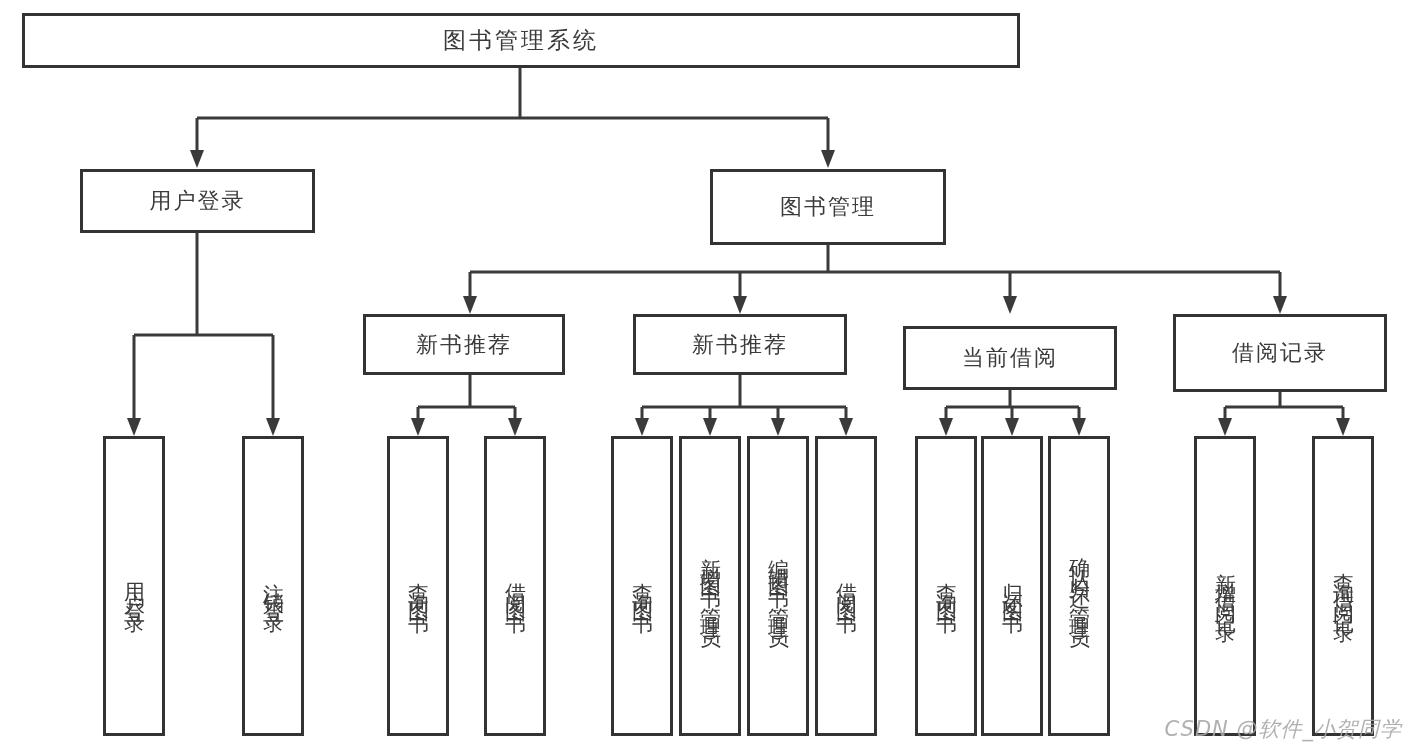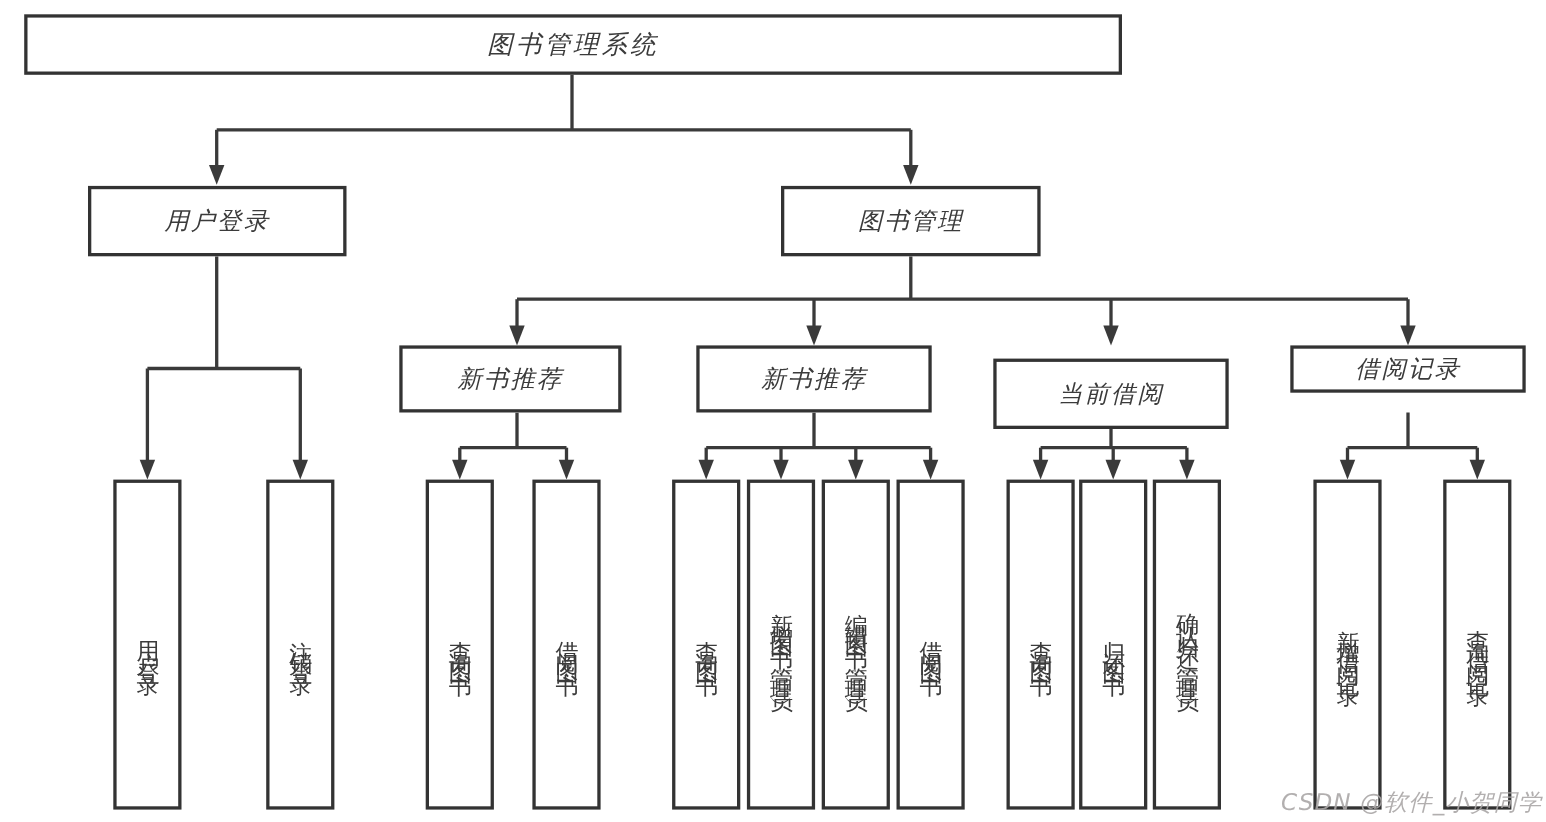--- a/index.html
+++ b/index.html
@@ -13,38 +13,38 @@
   #connector-layer{position:absolute;left:0;top:0;z-index:1;}
   .box{
     position:absolute;
     box-sizing:border-box;
     background:#ffffff;
     border:3px solid #333333;
     color:#3b3b3b;
     display:flex;align-items:center;justify-content:center;
     z-index:2;
   }
-  .h-label{font-size:22px;letter-spacing:2px;white-space:nowrap;font-style:italic;}
+  .h-label{font-size:22px;letter-spacing:2px;white-space:nowrap;}
   .root-label{font-size:23px;letter-spacing:3px;}
   .leaf .v-label{
     writing-mode:vertical-rl;
     text-orientation:mixed;
     font-size:21px;
     letter-spacing:10px;
     line-height:1;
     white-space:nowrap;
   }
   
   #node-root{left:22px;top:13px;width:998px;height:55px;}
   #node-user-login{left:80px;top:169px;width:235px;height:64px;}
-  #node-book-management{left:710px;top:169px;width:236px;height:64px;}
+  #node-book-management{left:710px;top:169px;width:236px;height:76px;}
   #node-new-book-recommend{left:363px;top:314px;width:202px;height:61px;}
   #node-book-borrow{left:633px;top:314px;width:214px;height:61px;}
   #node-current-borrow{left:903px;top:326px;width:214px;height:64px;}
-  #node-borrow-records{left:1173px;top:314px;width:214px;height:43px;}
+  #node-borrow-records{left:1173px;top:314px;width:214px;height:78px;}
   .leaf{top:436px;width:62px;height:300px;}
   #leaf-user-login{left:103px;}
   #leaf-logout{left:242px;}
   #leaf-query-books-1{left:387px;}
   #leaf-borrow-books-1{left:484px;}
   #leaf-query-books-2{left:611px;}
   #leaf-add-book-admin{left:679px;}
   #leaf-edit-book-admin{left:747px;}
   #leaf-borrow-books-2{left:815px;}
   #leaf-query-books-3{left:915px;}

